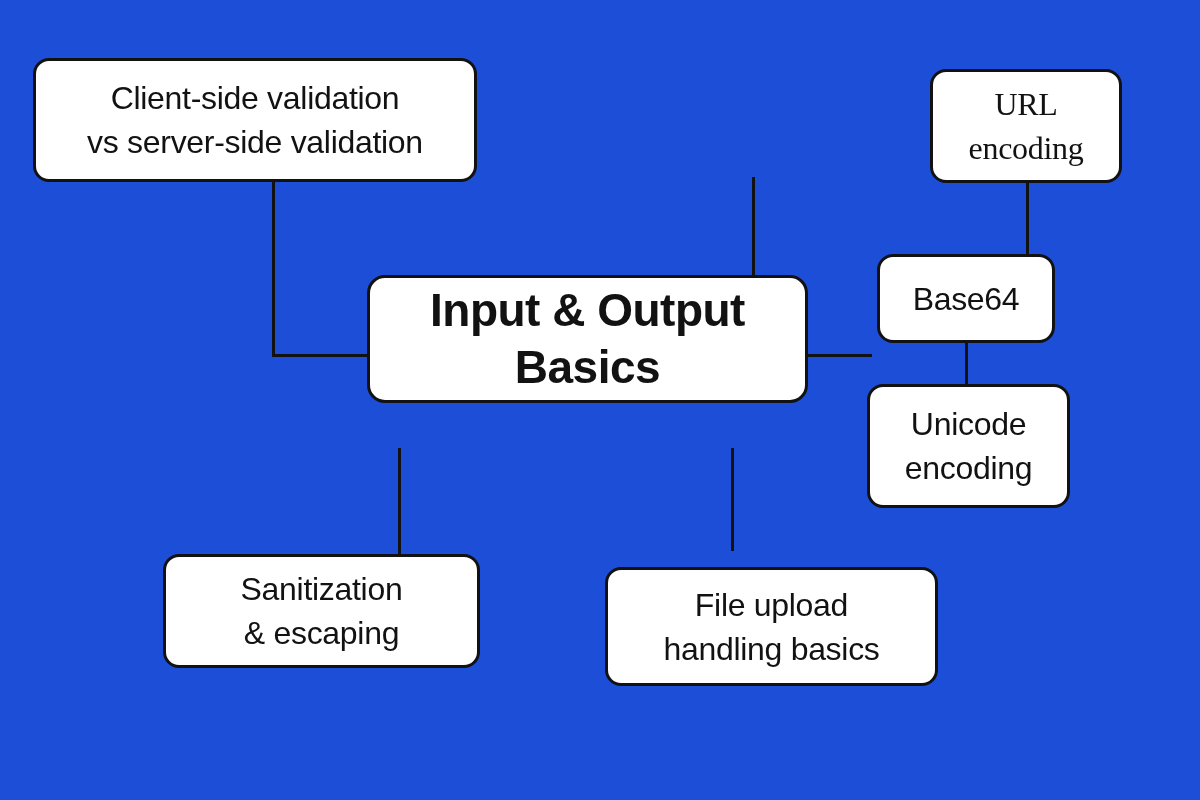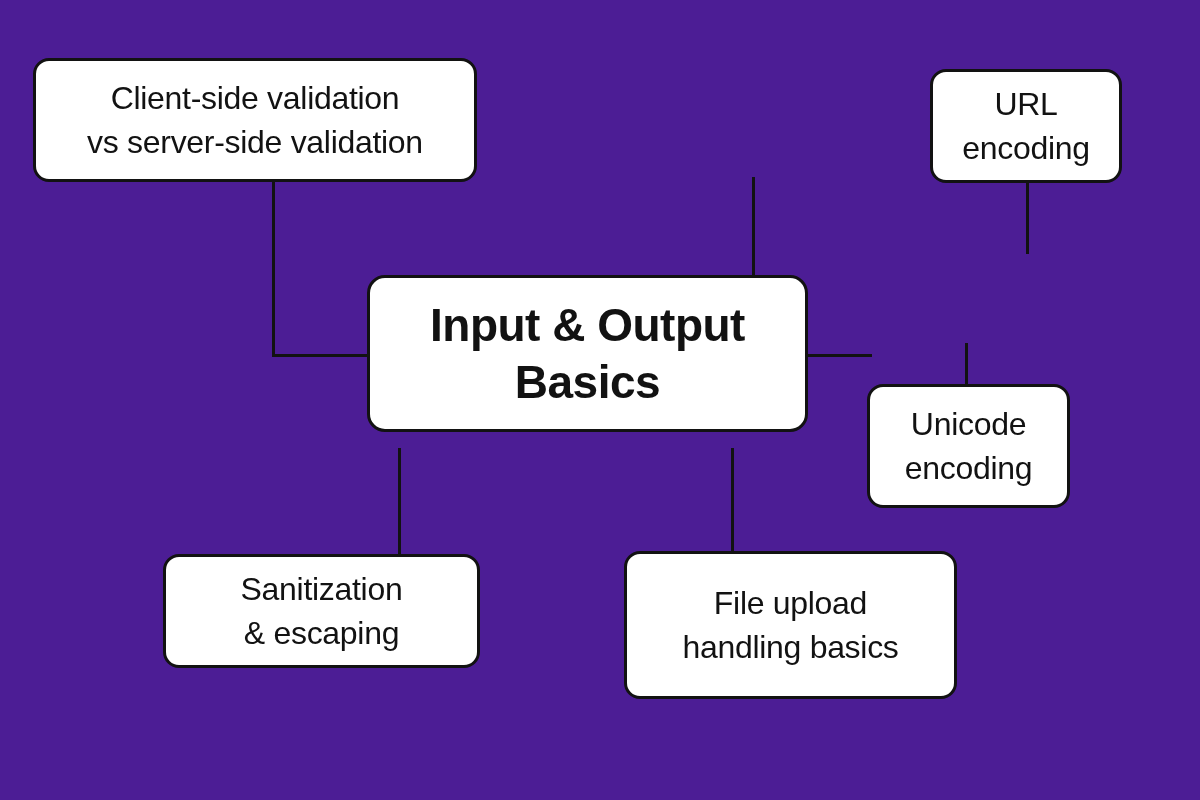--- a/index.html
+++ b/index.html
@@ -1,20 +1,20 @@
 <!DOCTYPE html>
 <html><head>
 <meta charset="utf-8">
 <style>
   html, body { margin: 0; padding: 0; background: #ffffff; }
   .stage {
     position: relative;
     width: 1200px;
     height: 800px;
-    background: #4c1d95;
+    background: #1d4ed8;
     overflow: hidden;
     font-family: "Liberation Sans", sans-serif;
   }
   .edge { position: absolute; background: #121212; z-index: 1; }
   .node {
     position: absolute;
     box-sizing: border-box;
     background: #ffffff;
     border: 3px solid #121212;
     border-radius: 16px;
@@ -32,26 +32,26 @@
   .node--central {
     font-size: 46px;
     line-height: 57px;
     font-weight: 700;
     border-radius: 18px;
     letter-spacing: -0.5px;
   }
   
   #n-client       { left: 33px;  top: 58px;  width: 444px; height: 124px; }
   #n-html         { left: 616px; top: 70px;  width: 277px; height: 107px; }
-  #n-url          { left: 930px; top: 69px;  width: 192px; height: 114px; }
+  #n-url          { left: 930px; top: 69px;  width: 192px; height: 114px; font-family: Liberation Serif, serif; }
   #n-base64       { left: 877px; top: 254px; width: 178px; height: 89px;  }
   #n-unicode      { left: 867px; top: 384px; width: 203px; height: 124px; }
-  #n-central      { left: 367px; top: 275px; width: 441px; height: 157px; }
+  #n-central      { left: 367px; top: 275px; width: 441px; height: 128px; }
   #n-sanitization { left: 163px; top: 554px; width: 317px; height: 114px; text-align: center; }
-  #n-fileupload   { left: 605px; top: 551px; width: 333px; height: 148px; margin-left: 19px; }
+  #n-fileupload   { left: 605px; top: 567px; width: 333px; height: 119px; }
   
   #e-client-v   { left: 272px;  top: 182px; width: 3px;  height: 175px; }
   #e-client-h   { left: 272px;  top: 354px; width: 95px;  height: 3px; }
   #e-html-v     { left: 752px;  top: 177px; width: 3px;  height: 98px; }
   #e-url-v      { left: 1026px; top: 183px; width: 3px;  height: 71px; }
   #e-base64-v   { left: 965px;  top: 343px; width: 3px;  height: 41px; }
   #e-right-stub { left: 808px;  top: 354px; width: 64px;  height: 3px; }
   #e-sanit-v    { left: 398px;  top: 448px; width: 3px;  height: 106px; }
   #e-file-v     { left: 731px;  top: 448px; width: 3px;  height: 103px; }
 </style>
@@ -69,20 +69,21 @@
   <div class="edge" id="e-sanit-v"></div>
   <div class="edge" id="e-file-v"></div>
 
   <div class="node" id="n-client">Client-side validation
 vs server-side validation</div>
 
 
   <div class="node" id="n-url">URL
 encoding</div>
 
+  <div class="node" id="n-base64">Base64</div>
 
   <div class="node" id="n-unicode">Unicode
 encoding</div>
 
   <div class="node node--central" id="n-central">Input &amp; Output
 Basics</div>
 
   <div class="node" id="n-sanitization">Sanitization
 &amp; escaping</div>
 

